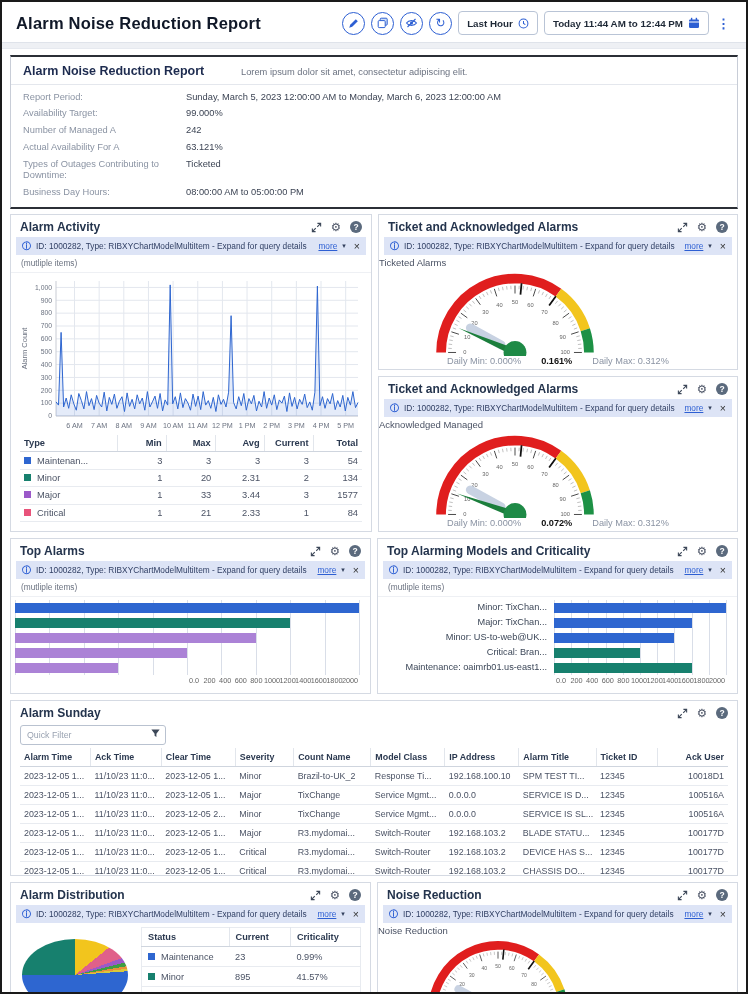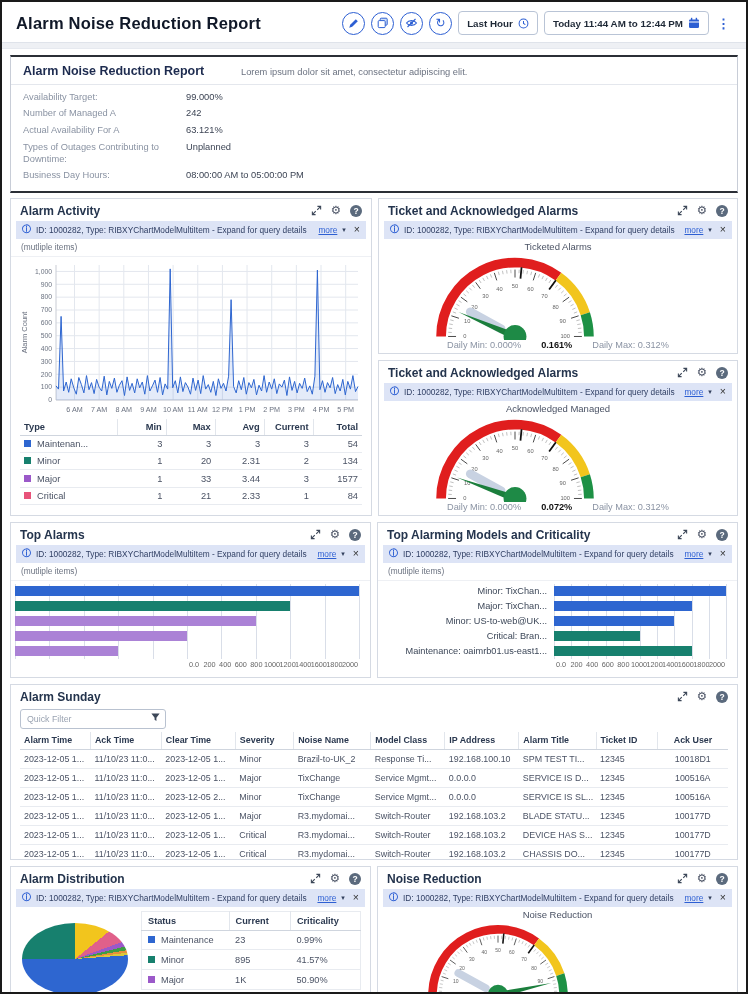--- a/index.html
+++ b/index.html
@@ -54,21 +54,21 @@
   .act-table{width:calc(100% - 18px);margin:1px 9px;border-collapse:collapse;font-size:9.3px;table-layout:fixed}
   .act-table th{font-weight:bold;color:#2b3950;border-bottom:1px solid #cfd5de;padding:3px 4px;text-align:right}
   .act-table th:first-child{text-align:left;width:26%}
   .act-table th + th{border-left:1px solid #e2e6ec}
   .act-table td{padding:3.2px 4px;color:#4a5264;border-bottom:1px solid #e8ebf0;text-align:right;
     white-space:nowrap;overflow:hidden}
   .act-table td:first-child{text-align:left}
   .sq{display:inline-block;width:7px;height:7px;margin-right:6px}
 
   
-  .gauge-wrap{text-align:center}
+  .gauge-wrap{}
   .gauge-title{font-size:9.5px;color:#4a5264;margin:2px 0 0}
   .gauge-cap{display:flex;justify-content:center;align-items:baseline;gap:20px;font-size:9.2px;color:#8a93a3}
   .gauge-val{color:#111;font-weight:bold}
 
   
   .hbar{padding:3px 10px 0 4px}
   .hbar-body{display:flex}
   .hbar-labels{width:172px;min-width:172px}
   .hbar-labels div{height:15px;line-height:15px;text-align:right;padding-right:7px;font-size:9.2px;
     color:#3c4758;white-space:nowrap;overflow:hidden}
@@ -84,21 +84,21 @@
   .qf-wrap{position:relative;display:inline-block}
   .qf-wrap input{width:118px;height:18px;border:1px solid #b9c2d0;border-radius:3px;font-size:8.8px;
     padding:0 20px 0 6px;color:#333;font-family:"Liberation Sans",sans-serif}
   .qf-wrap input::placeholder{color:#9aa3b2}
   .funnel{position:absolute;right:5px;top:4px}
   .hist-table{width:calc(100% - 18px);margin:0 9px;font-size:8.9px;border-collapse:collapse;table-layout:fixed}
   .hist-table th{font-weight:bold;color:#2b3950;border-bottom:1px solid #cfd5de;padding:3.6px 4px;text-align:left;
     white-space:nowrap;overflow:hidden}
   .hist-table th + th{border-left:1px solid #e2e6ec}
   .hist-table td{padding:4px;color:#4a5264;border-bottom:1px solid #e8ebf0;white-space:nowrap;overflow:hidden}
-  .hist-table th:last-child,.hist-table td:last-child{text-align:center}
+  .hist-table th:last-child,.hist-table td:last-child{text-align:right}
   .hist-table th:nth-child(1){width:10%}.hist-table th:nth-child(2){width:10%}
   .hist-table th:nth-child(3){width:10.5%}.hist-table th:nth-child(4){width:8%}
   .hist-table th:nth-child(5){width:11%}.hist-table th:nth-child(6){width:10.5%}
   .hist-table th:nth-child(7){width:10.5%}.hist-table th:nth-child(8){width:11%}
   .hist-table th:nth-child(9){width:8.5%}.hist-table th:nth-child(10){width:10%}
 
   
   .dist-body{display:flex;align-items:flex-start;gap:8px;padding:4px 9px 0 6px}
   .pie-box{width:116px;min-width:116px;height:96px;display:flex;align-items:center;justify-content:center;overflow:hidden}
   .pie{width:106px;height:106px;border-radius:50%;transform:scaleY(.68)}
@@ -167,34 +167,38 @@
 </div>
 <div class="band"></div>
 
 <div class="summary">
   <div class="sum-head">
     <div class="sum-title">Alarm Noise Reduction Report</div>
     <div class="sum-desc">Lorem ipsum dolor sit amet, consectetur adipiscing elit.</div>
   </div>
   <div id="summary-rows">
       <div class="sum-row">
+        <div class="sum-label">Report Period:</div>
+        <div class="sum-value">Sunday, March 5, 2023 12:00:00 AM to Monday, March 6, 2023 12:00:00 AM</div>
+      </div>
+      <div class="sum-row">
         <div class="sum-label">Availability Target:</div>
         <div class="sum-value">99.000%</div>
       </div>
       <div class="sum-row">
         <div class="sum-label">Number of Managed A</div>
         <div class="sum-value">242</div>
       </div>
       <div class="sum-row">
         <div class="sum-label">Actual Availability For A</div>
         <div class="sum-value">63.121%</div>
       </div>
       <div class="sum-row">
         <div class="sum-label">Types of Outages Contributing to Downtime:</div>
-        <div class="sum-value">Unplanned</div>
+        <div class="sum-value">Ticketed</div>
       </div>
       <div class="sum-row">
         <div class="sum-label">Business Day Hours:</div>
         <div class="sum-value">08:00:00 AM to 05:00:00 PM</div>
       </div>
     </div>
 </div>
 
 <div class="dash">
 
@@ -701,21 +705,21 @@
             </span>
         </span>
       </div>
       <table class="hist-table" id="history-table">
           <thead>
             <tr>
               <th>Alarm Time</th>
               <th>Ack Time</th>
               <th>Clear Time</th>
               <th>Severity</th>
-              <th>Noise Name</th>
+              <th>Count Name</th>
               <th>Model Class</th>
               <th>IP Address</th>
               <th>Alarm Title</th>
               <th>Ticket ID</th>
               <th>Ack User</th>
             </tr>
           </thead>
           <tbody>
             <tr>
               <td>2023-12-05 1...</td>

